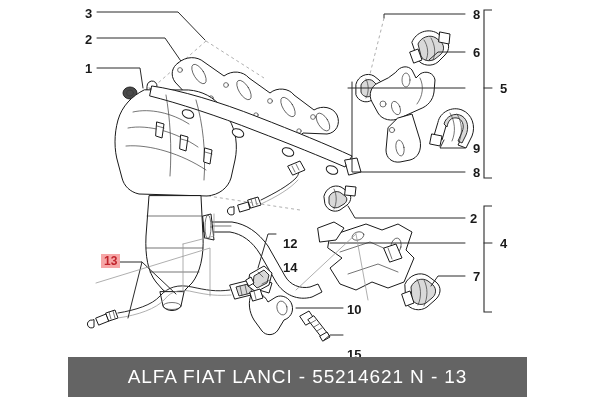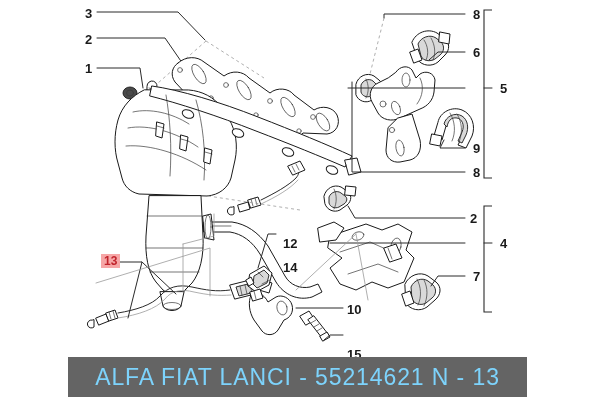--- a/index.html
+++ b/index.html
@@ -42,23 +42,23 @@
     left: 68px;
     top: 357px;
     width: 459px;
     height: 40px;
     background: #646464;
     display: flex;
     align-items: center;
     justify-content: center;
   }
   #footer-text {
-    color: #7dd3fc;
+    color: #ffffff;
     font-family: "Liberation Sans", sans-serif;
-    font-size: 23px;
+    font-size: 19px;
     letter-spacing: 0.9px;
     white-space: nowrap;
   }
   .part { fill: #ffffff; stroke: #1a1a1a; stroke-width: 1; stroke-linejoin: round; stroke-linecap: round; }
   .part-thin { fill: none; stroke: #3a3a3a; stroke-width: 0.7; stroke-linejoin: round; stroke-linecap: round; }
   .part-shade { fill: #d9d9d9; stroke: #1a1a1a; stroke-width: 0.9; stroke-linejoin: round; }
   .part-dark { fill: #4a4a4a; stroke: #1a1a1a; stroke-width: 0.9; stroke-linejoin: round; }
   .leader { fill: none; stroke: #2a2a2a; stroke-width: 1; stroke-linejoin: round; stroke-linecap: round; }
   .leader-light { fill: none; stroke: #9a9a9a; stroke-width: 0.8; stroke-linejoin: round; stroke-linecap: round; }
   .dash-line { fill: none; stroke: #9a9a9a; stroke-width: 0.8; stroke-dasharray: 3 3; }

